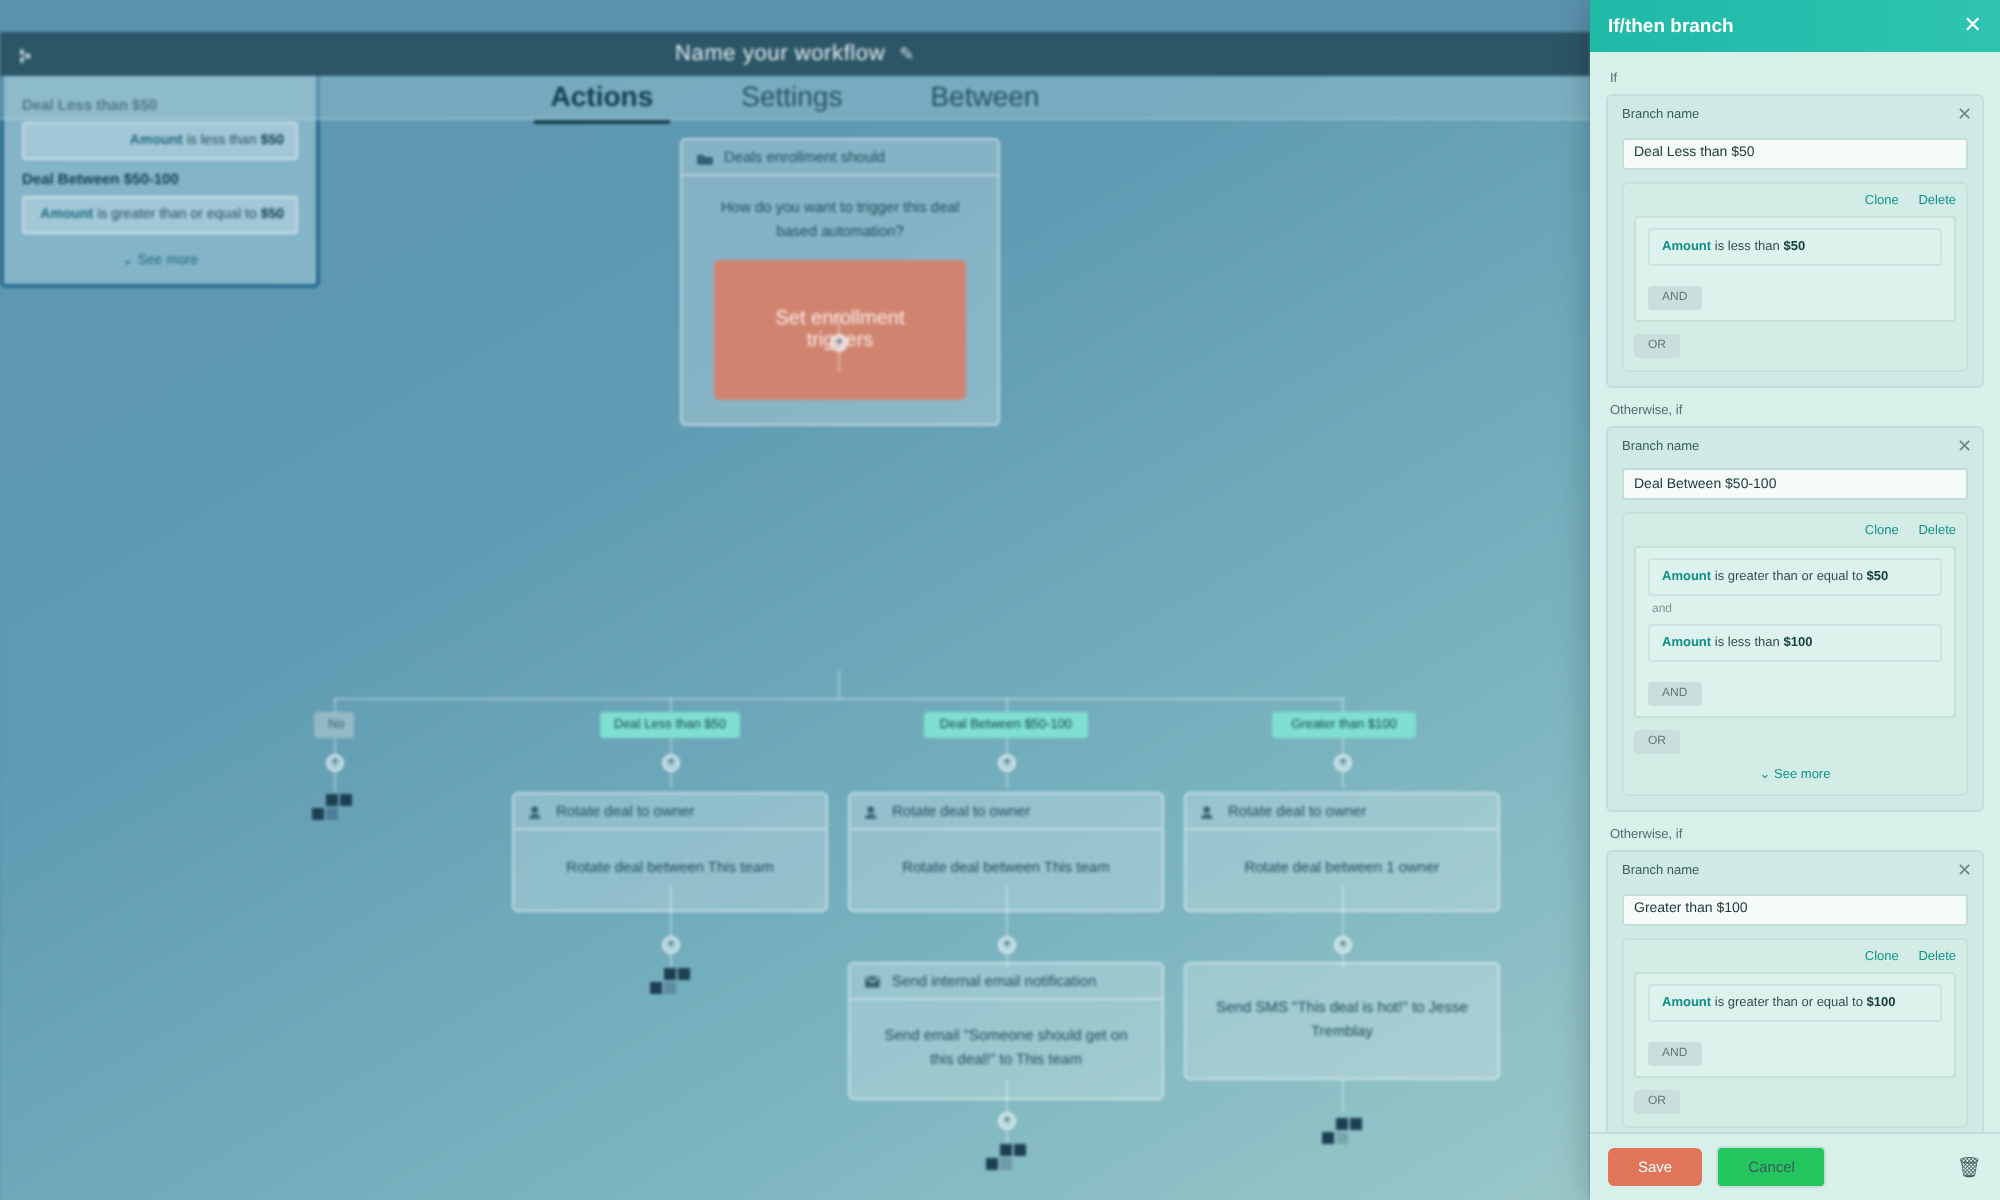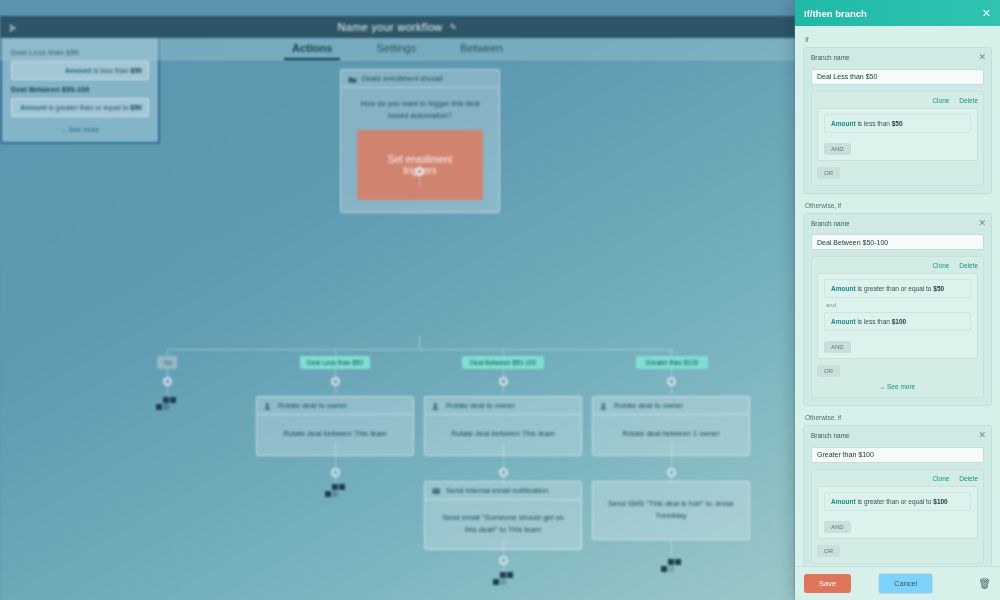--- a/index.html
+++ b/index.html
@@ -27,21 +27,21 @@
   }
   #top-bar .pencil { margin-left:7px; font-size:9px; opacity:.85;}
 
   #tab-bar {
     position:absolute; left:0; top:22px; width:795px; height:22px;
     background:rgba(158,198,210,.40);
     display:flex; align-items:center; justify-content:center; gap:40px;
     border-bottom:1px solid rgba(255,255,255,.18);
   }
   #tab-bar .tab {
-    font-size:11px; color:#26525f; padding:4px 2px 5px; position:relative;
+    font-size:14px; color:#26525f; padding:4px 2px 5px; position:relative;
   }
   #tab-bar .tab.active { color:#123f4d; font-weight:bold; }
   #tab-bar .tab.active::after{
     content:""; position:absolute; left:-6px; right:-6px; bottom:-1px;
     height:2px; background:#123f4d;
   }
 
   
   .node {
     position:absolute;
@@ -184,22 +184,22 @@
   #panel-footer {
     flex:0 0 34px; height:34px; border-top:1px solid #c3ded8;
     display:flex; align-items:center; padding:0 9px; gap:7px;
     background:#d7f0ea;
   }
   #btn-save {
     background:#e0755a; color:#fff; border:none; border-radius:3px;
     font-size:7.5px; padding:5px 15px; font-family:"Liberation Sans",sans-serif;text-align:right;
   }
   #btn-cancel {
-    background:#7dd3fc; color:#3b5c59; border:1px solid #c3ded8; border-radius:3px;
-    font-size:7.5px; padding:5px 15px; font-family:"Liberation Sans",sans-serif;margin-left:20px;
+    background:#22c55e; color:#3b5c59; border:1px solid #c3ded8; border-radius:3px;
+    font-size:7.5px; padding:5px 15px; font-family:"Liberation Sans",sans-serif;
   }
   #btn-delete { margin-left:auto; font-size:10px; color:#45615e; cursor:pointer; }
 </style>
 </head>
 <body>
 
 <div id="canvas-area">
 
   <div id="top-bar">
     <span>Name your workflow</span>

